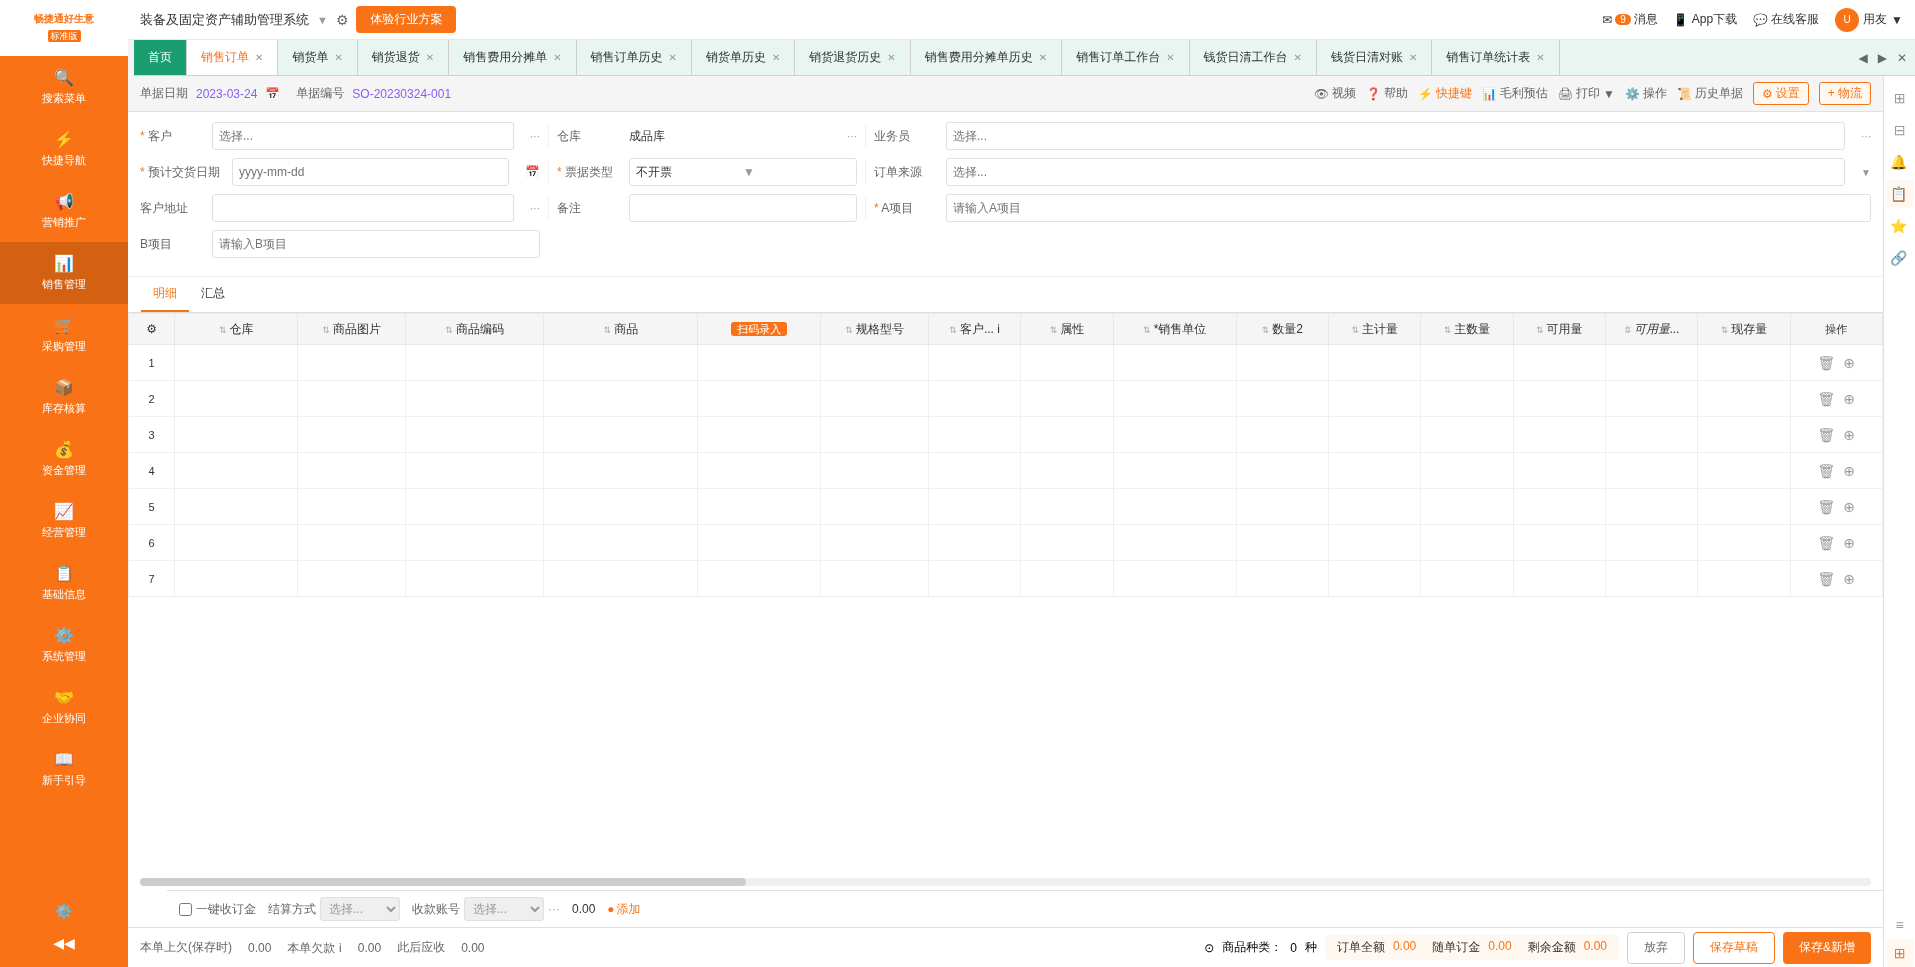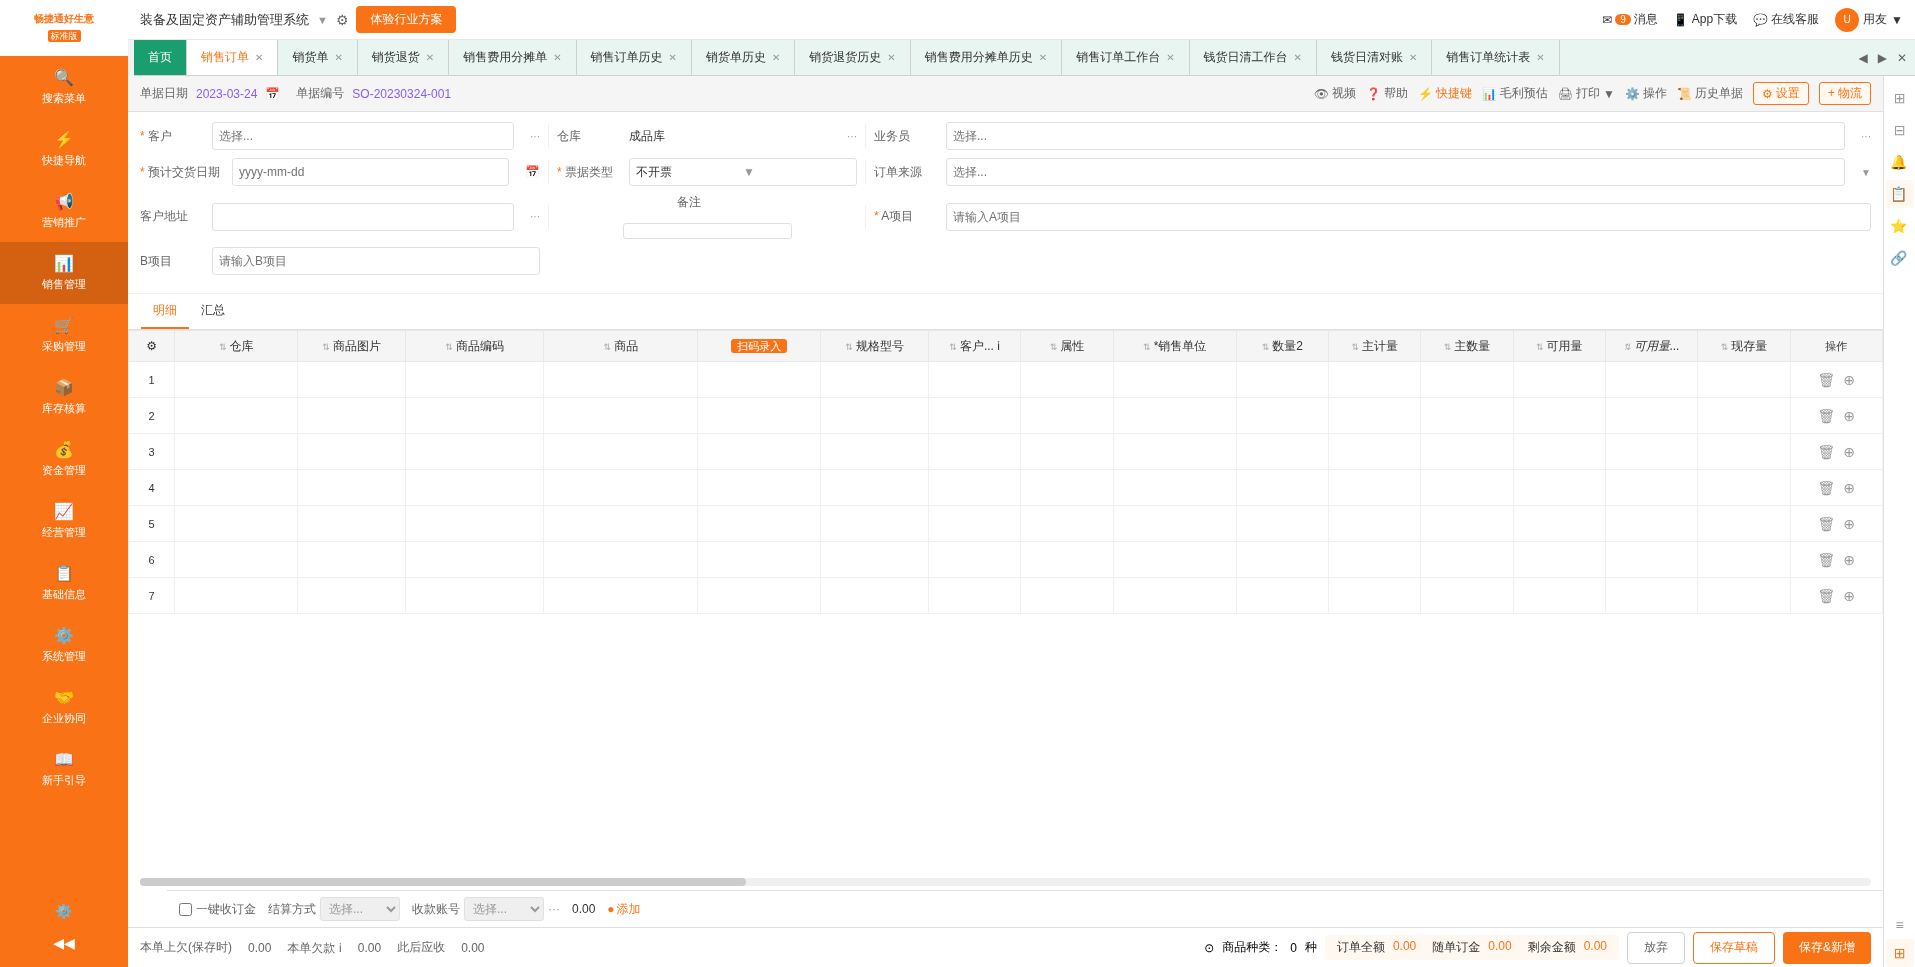--- a/index.html
+++ b/index.html
@@ -372,21 +372,21 @@
           </div>
         </div>
 
         <div class="form-row">
           <div class="form-field" style="max-width:400px;">
             <span class="form-field-label">客户地址</span>
             <input class="form-input" type="text" placeholder="" style="">
             <span class="form-dots">···</span>
           </div>
           <div class="form-divider"></div>
-          <div class="form-field" style="max-width:300px;flex-direction:column;">
+          <div class="form-field" style="max-width:300px;">
             <span class="form-field-label">备注</span>
             <input class="form-input" type="text" placeholder="" style="">
           </div>
           <div class="form-divider"></div>
           <div class="form-field">
             <span class="form-field-label required">A项目</span>
             <input class="form-input" type="text" placeholder="请输入A项目" style="">
           </div>
         </div>
 

